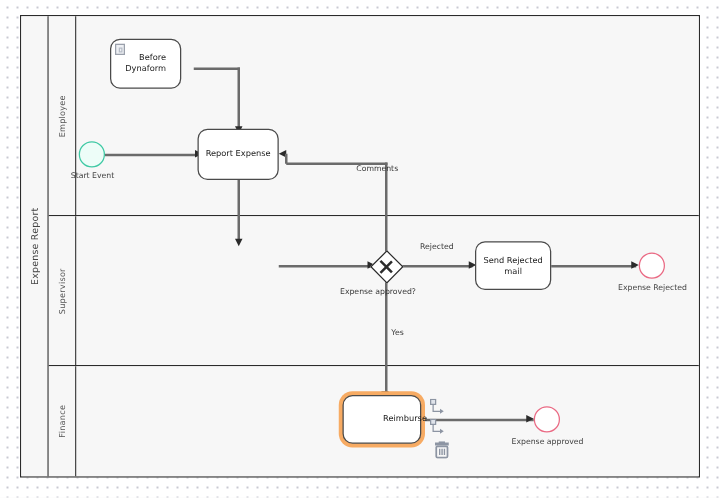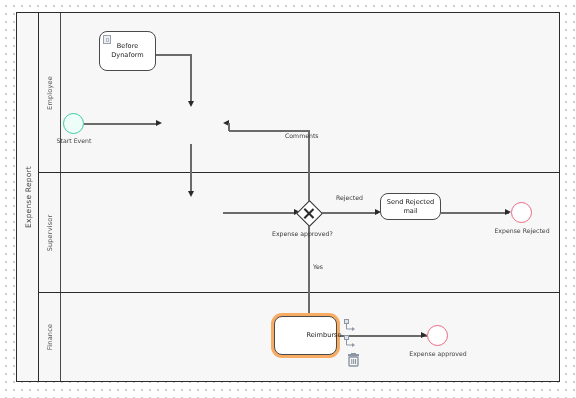--- a/index.html
+++ b/index.html
@@ -168,35 +168,38 @@
   <div class="v-line" style="left:308.2px;top:222px;height:94px;"></div>
   <div class="arrow-d" style="left:305.4px;top:313px;"></div>
   <div class="flow-label" style="left:313px;top:263px;">Yes</div>
 
   <div class="h-line" style="left:337px;top:335.2px;width:90px;"></div>
   <div class="arrow-r" style="left:421px;top:332.4px;"></div>
 
   <div class="event start" style="left:63px;top:113px;width:21px;height:21px;"></div>
   <div class="ev-label" style="left:46px;top:137px;width:56px;">Start Event</div>
 
-  <div class="task" style="left:99px;top:31px;width:57px;height:40px;">
+  <div class="task" style="left:88px;top:31px;width:57px;height:40px;text-align:right;">
     <span class="marker">
         <i></i>
       </span>
     <span style="white-space:pre-line;">Before
 Dynaform</span>
   </div>
 
+  <div class="task" style="left:158px;top:103px;width:65px;height:41px;">
+    <span style="white-space:pre-line;">Report Expense</span>
+  </div>
 
 
   <div class="gateway" style="left:299.5px;top:203.5px;"></div>
   <div class="gw-x" style="position:absolute;left:299.5px;top:203.5px;"></div>
   <div class="flow-label" style="left:272px;top:230px;">Expense approved?</div>
 
-  <div class="task" style="left:380px;top:193px;width:61px;height:27px;">
+  <div class="task" style="left:380px;top:193px;width:61px;height:39px;">
     <span style="white-space:pre-line;">Send Rejected
 mail</span>
   </div>
 
   <div class="event end" style="left:511px;top:202px;width:21px;height:21px;"></div>
   <div class="ev-label" style="left:483px;top:227px;width:78px;">Expense Rejected</div>
 
   <div class="task selected" style="left:274px;top:316px;width:63px;height:39px;">
     <span style="white-space:pre-line;padding-left:37px;">Reimburse</span>
   </div>

